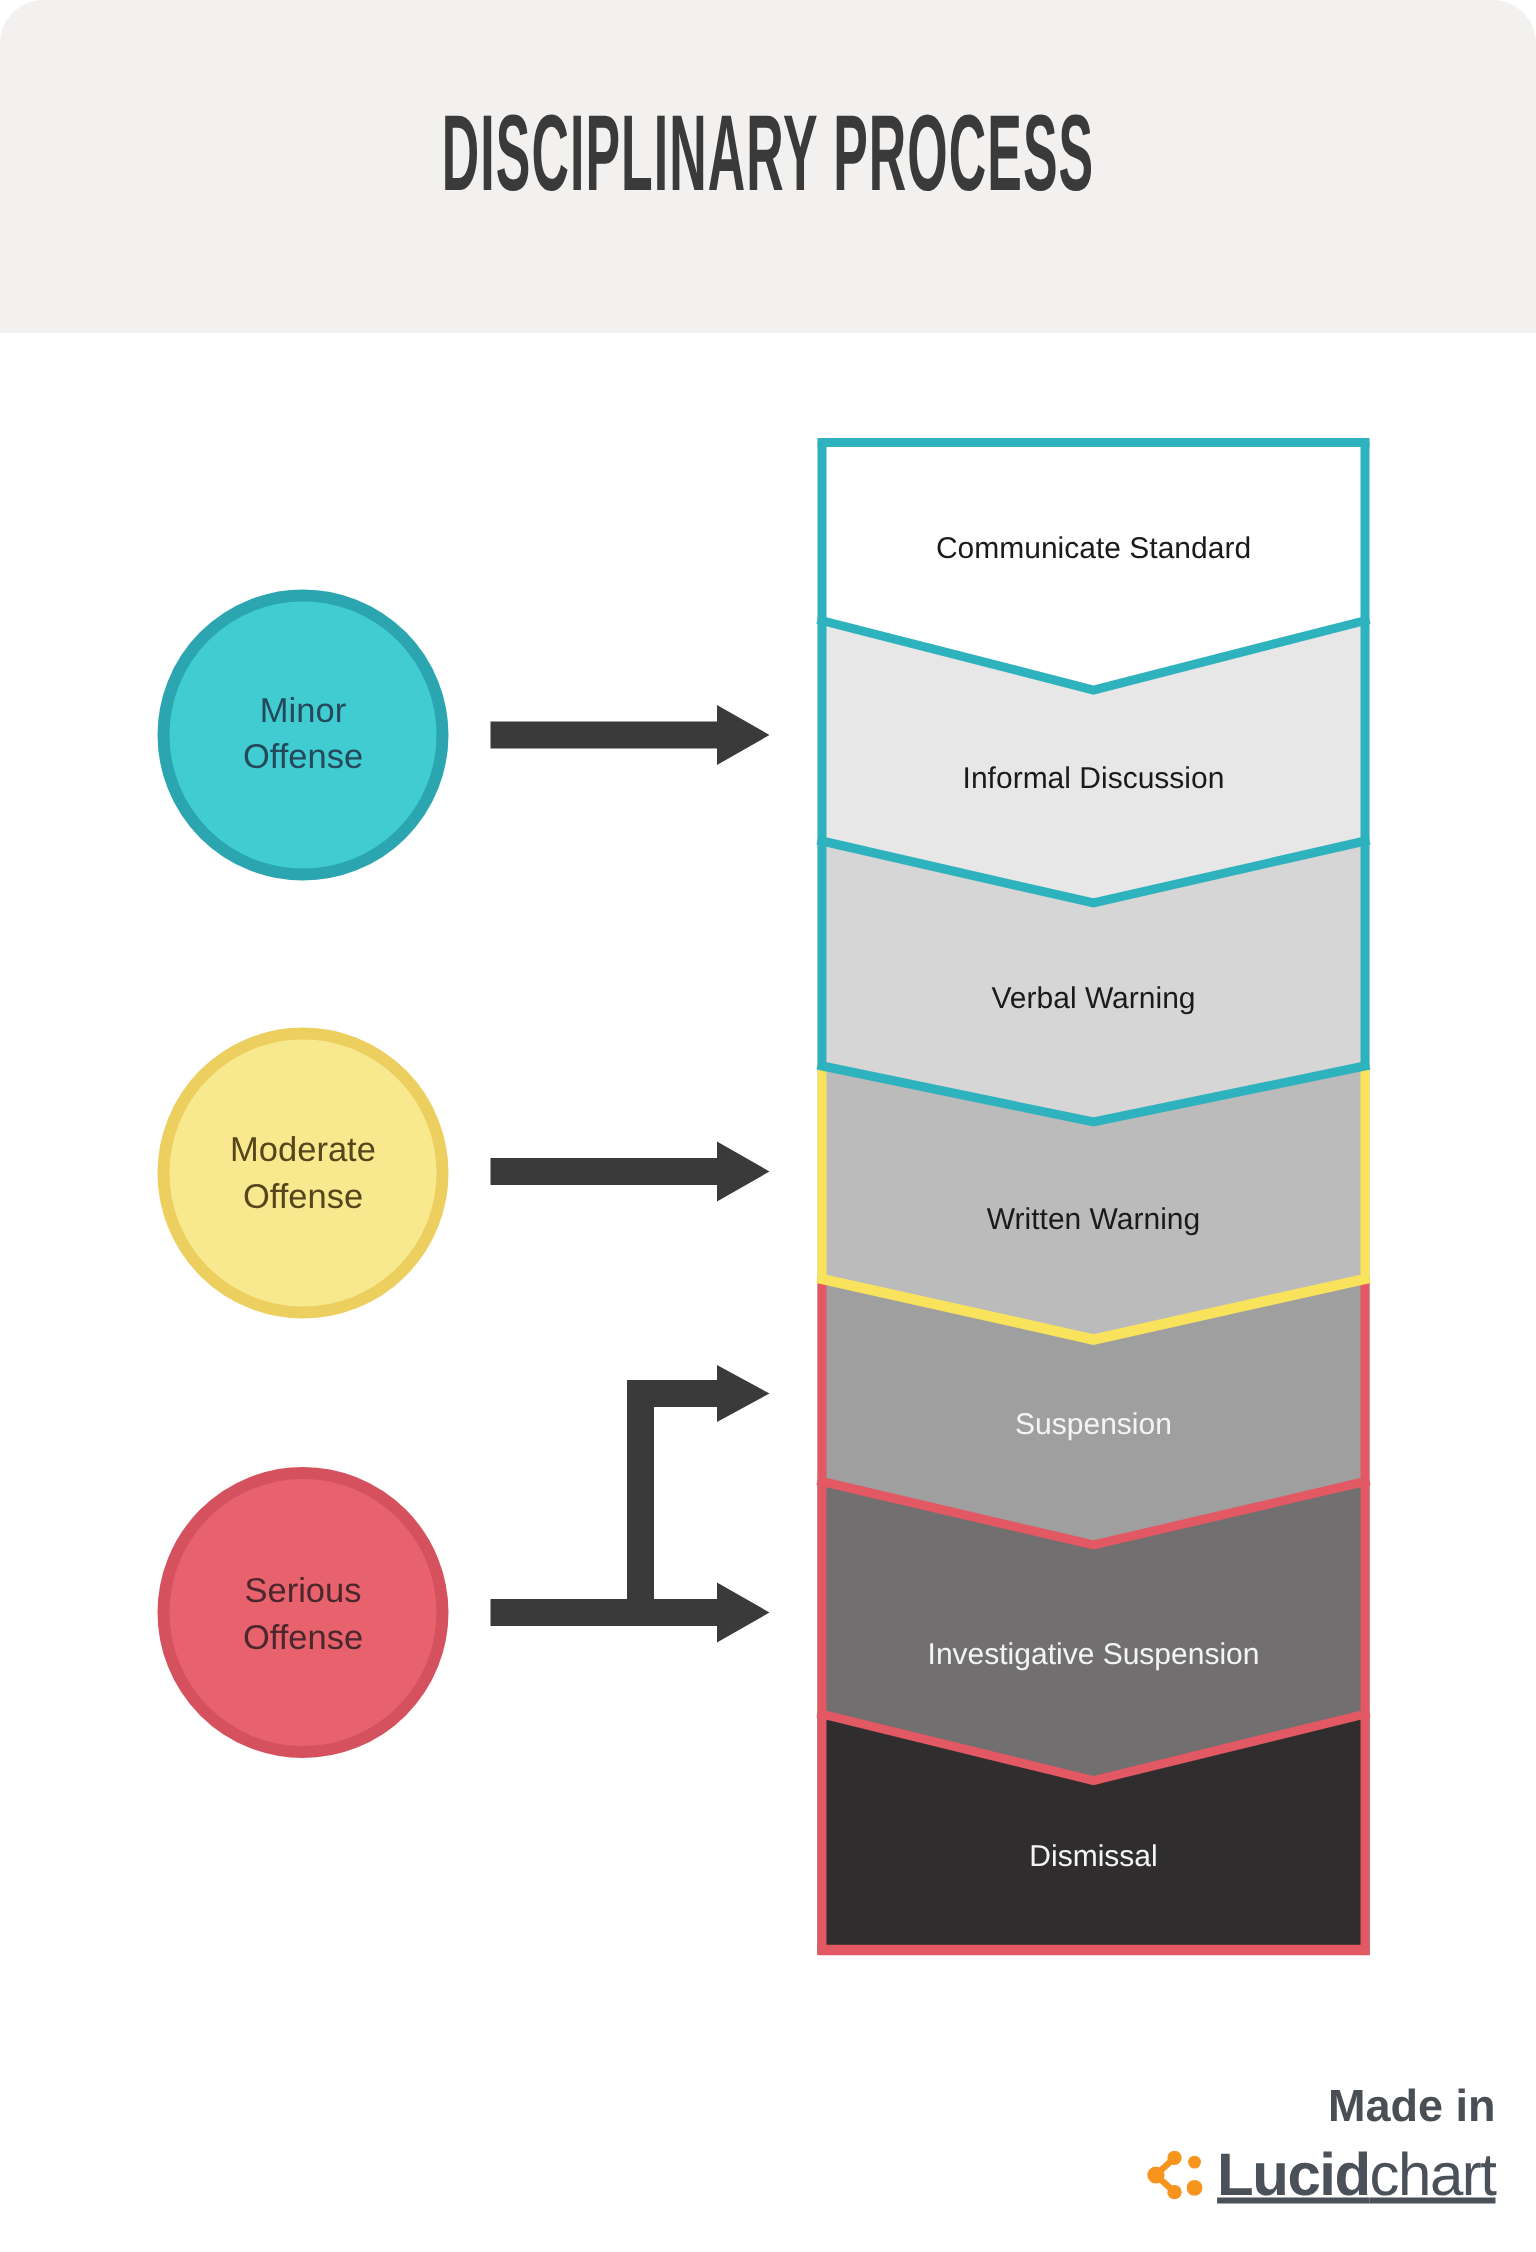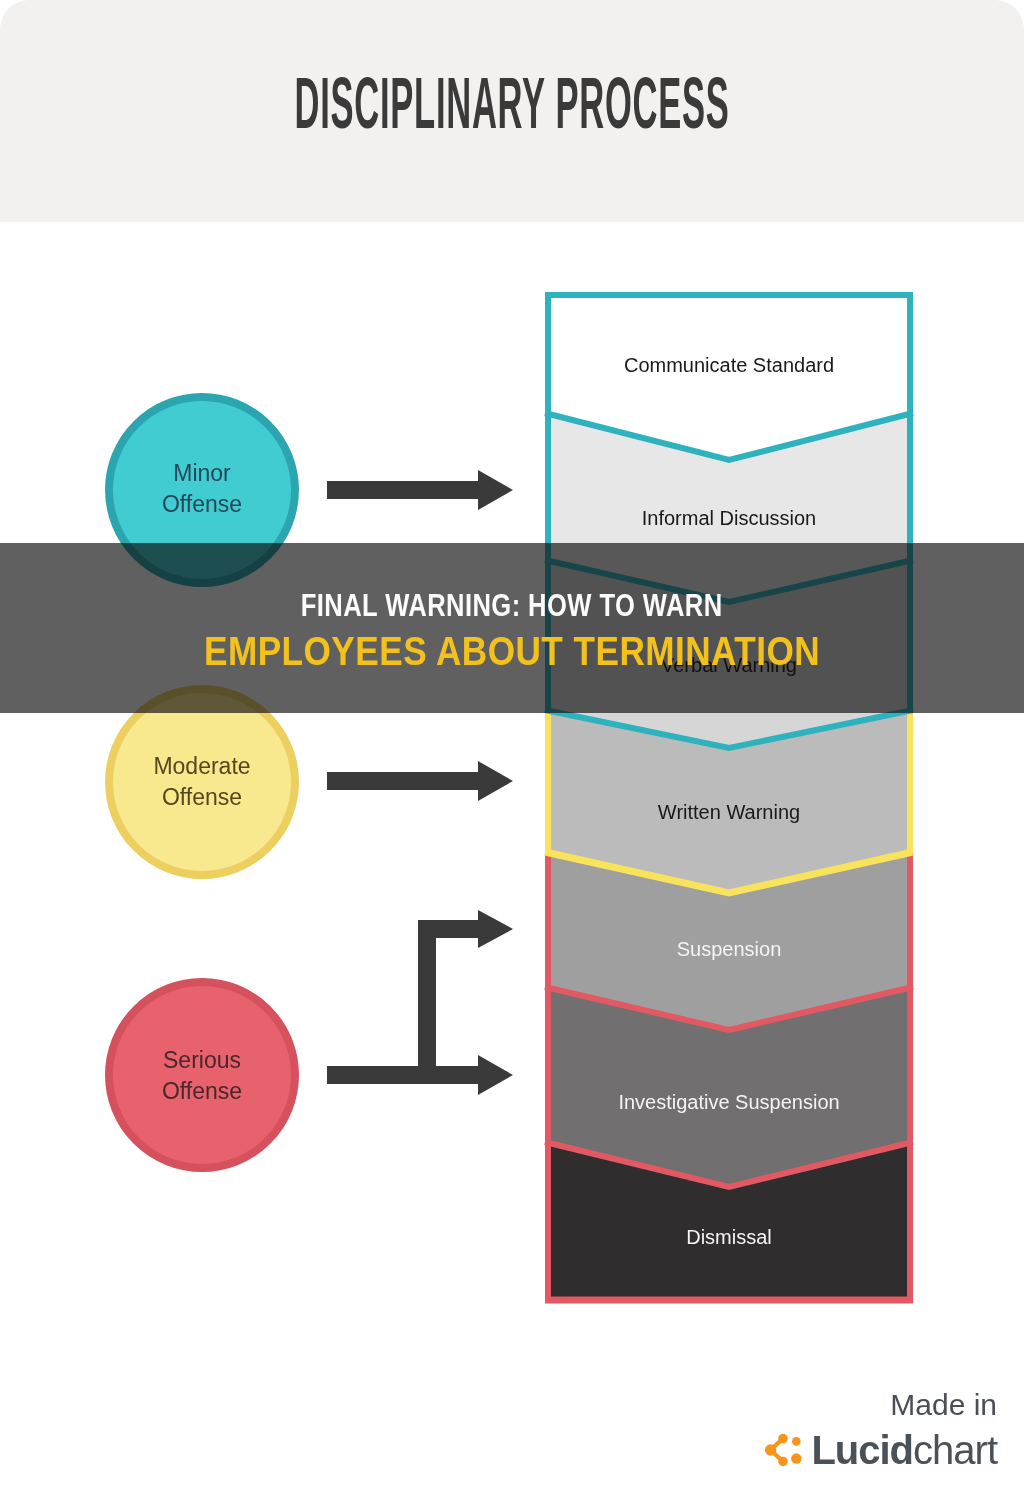--- a/index.html
+++ b/index.html
@@ -39,30 +39,31 @@
   }
   .banner-line2{
     font-size:40px;line-height:44px;font-weight:700;color:#f3c11d;
     white-space:nowrap;transform:scaleX(0.88);transform-origin:50% 50%;
     letter-spacing:0.5px;
   }
   .footer{
     position:absolute;right:27px;top:1388px;text-align:right;
   }
   .made-in{
-    font-size:30px;line-height:34px;font-weight:400;color:#4a4f55;
+    font-size:30px;line-height:34px;font-weight:700;color:#4a4f55;
   }
   .brand-row{
     display:flex;align-items:center;justify-content:flex-end;
     margin-top:6px;gap:7px;
   }
   .brand-icon{width:42px;height:44px;}
   .brand-text{
     font-size:40px;line-height:44px;color:#4b5158;letter-spacing:-1px;
     white-space:nowrap;
+    text-decoration:underline;
   }
   .brand-bold{font-weight:700;}
   .brand-light{font-weight:400;}
 </style>
 </head>
 <body>
 
 <div class="canvas">
 
   <div class="header-band"></div>
@@ -122,24 +123,20 @@
       <text class="stage-label" x="184" y="80" fill="#1a1a1a">Communicate Standard</text>
       <text class="stage-label" x="184" y="233" fill="#1a1a1a">Informal Discussion</text>
       <text class="stage-label" x="184" y="380" fill="#1a1a1a">Verbal Warning</text>
       <text class="stage-label" x="184" y="527" fill="#1a1a1a">Written Warning</text>
       <text class="stage-label" x="184" y="664" fill="#f4f4f4">Suspension</text>
       <text class="stage-label" x="184" y="817" fill="#f4f4f4">Investigative Suspension</text>
       <text class="stage-label" x="184" y="952" fill="#f4f4f4">Dismissal</text>
     </g>
   </svg>
 
-  <div class="banner">
-    <div class="banner-line1">FINAL WARNING: HOW TO WARN</div>
-    <div class="banner-line2">EMPLOYEES ABOUT TERMINATION</div>
-  </div>
 
   <div class="footer">
     <div class="made-in">Made in</div>
     <div class="brand-row">
       <svg class="brand-icon" viewBox="0 0 44 46">
         <path d="M22,11 L9,23 L22,35" stroke="#f7941e" stroke-width="4.5" fill="none"></path>
         <circle cx="22" cy="11" r="5" fill="#f7941e"></circle>
         <circle cx="9" cy="23" r="6" fill="#f7941e"></circle>
         <circle cx="22" cy="35" r="5" fill="#f7941e"></circle>
         <circle cx="36" cy="14" r="4.5" fill="#f7941e"></circle>

